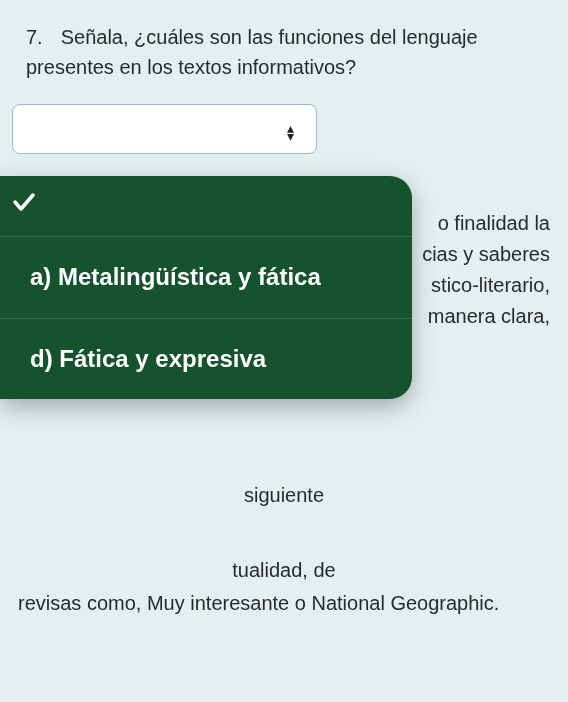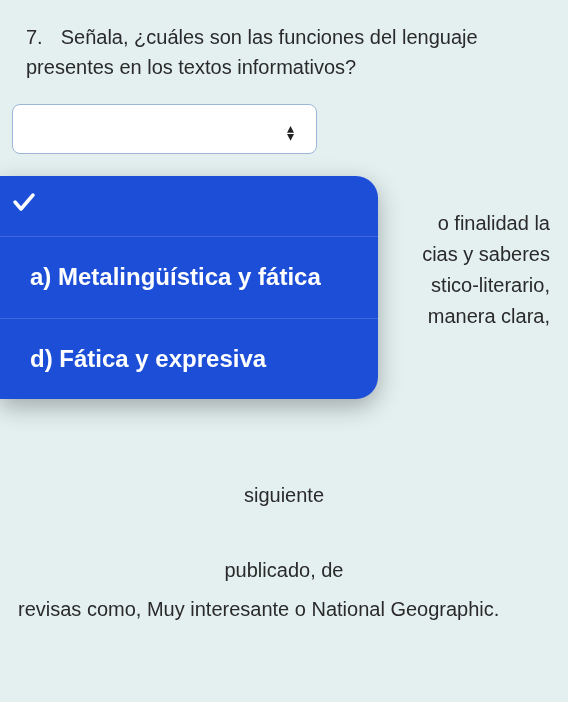--- a/index.html
+++ b/index.html
@@ -63,22 +63,22 @@
     .bg-text-1 {
       top: 208px;
     }
     .bg-text-2 {
       top: 480px;
     }
     .dropdown {
       position: absolute;
       left: 0;
       top: 176px;
-      width: 378px;
-      background: #1d4ed8;
+      width: 412px;
+      background: #14532d;
       border-radius: 0 22px 22px 0;
       overflow: hidden;
       box-shadow: 0 8px 24px rgba(0,0,0,0.3);
     }
     .dropdown-item {
       padding: 24px 30px 24px 30px;
       font-size: 24px;
       font-weight: 700;
       color: #ffffff;
       border-bottom: 1px solid rgba(255,255,255,0.15);
@@ -119,23 +119,23 @@
     <div>cias y saberes</div>
     <div>stico-literario,</div>
     <div> manera clara,</div>
   </div>
 </div>
 
 <div class="background-text bg-text-2">
   <div style="text-align:center;">
     <div>siguiente</div>
     <div style="height:44px;"></div>
-    <div>publicado, de</div>
+    <div>tualidad, de</div>
   </div>
-  <div style="margin-top:8px; text-align:left;">revisas como, Muy interesante o National Geographic.</div>
+  <div style="margin-top:2px; text-align:left;">revisas como, Muy interesante o National Geographic.</div>
 </div>
 
 <div class="dropdown">
   <div class="dropdown-item check-item">
     <svg class="check-svg" viewBox="0 0 24 24" fill="none" stroke="#ffffff" stroke-width="3.5" stroke-linecap="round" stroke-linejoin="round">
       <polyline points="3,12 9,19 21,5"></polyline>
     </svg>
     <span></span>
   </div>
   <div class="dropdown-item">

